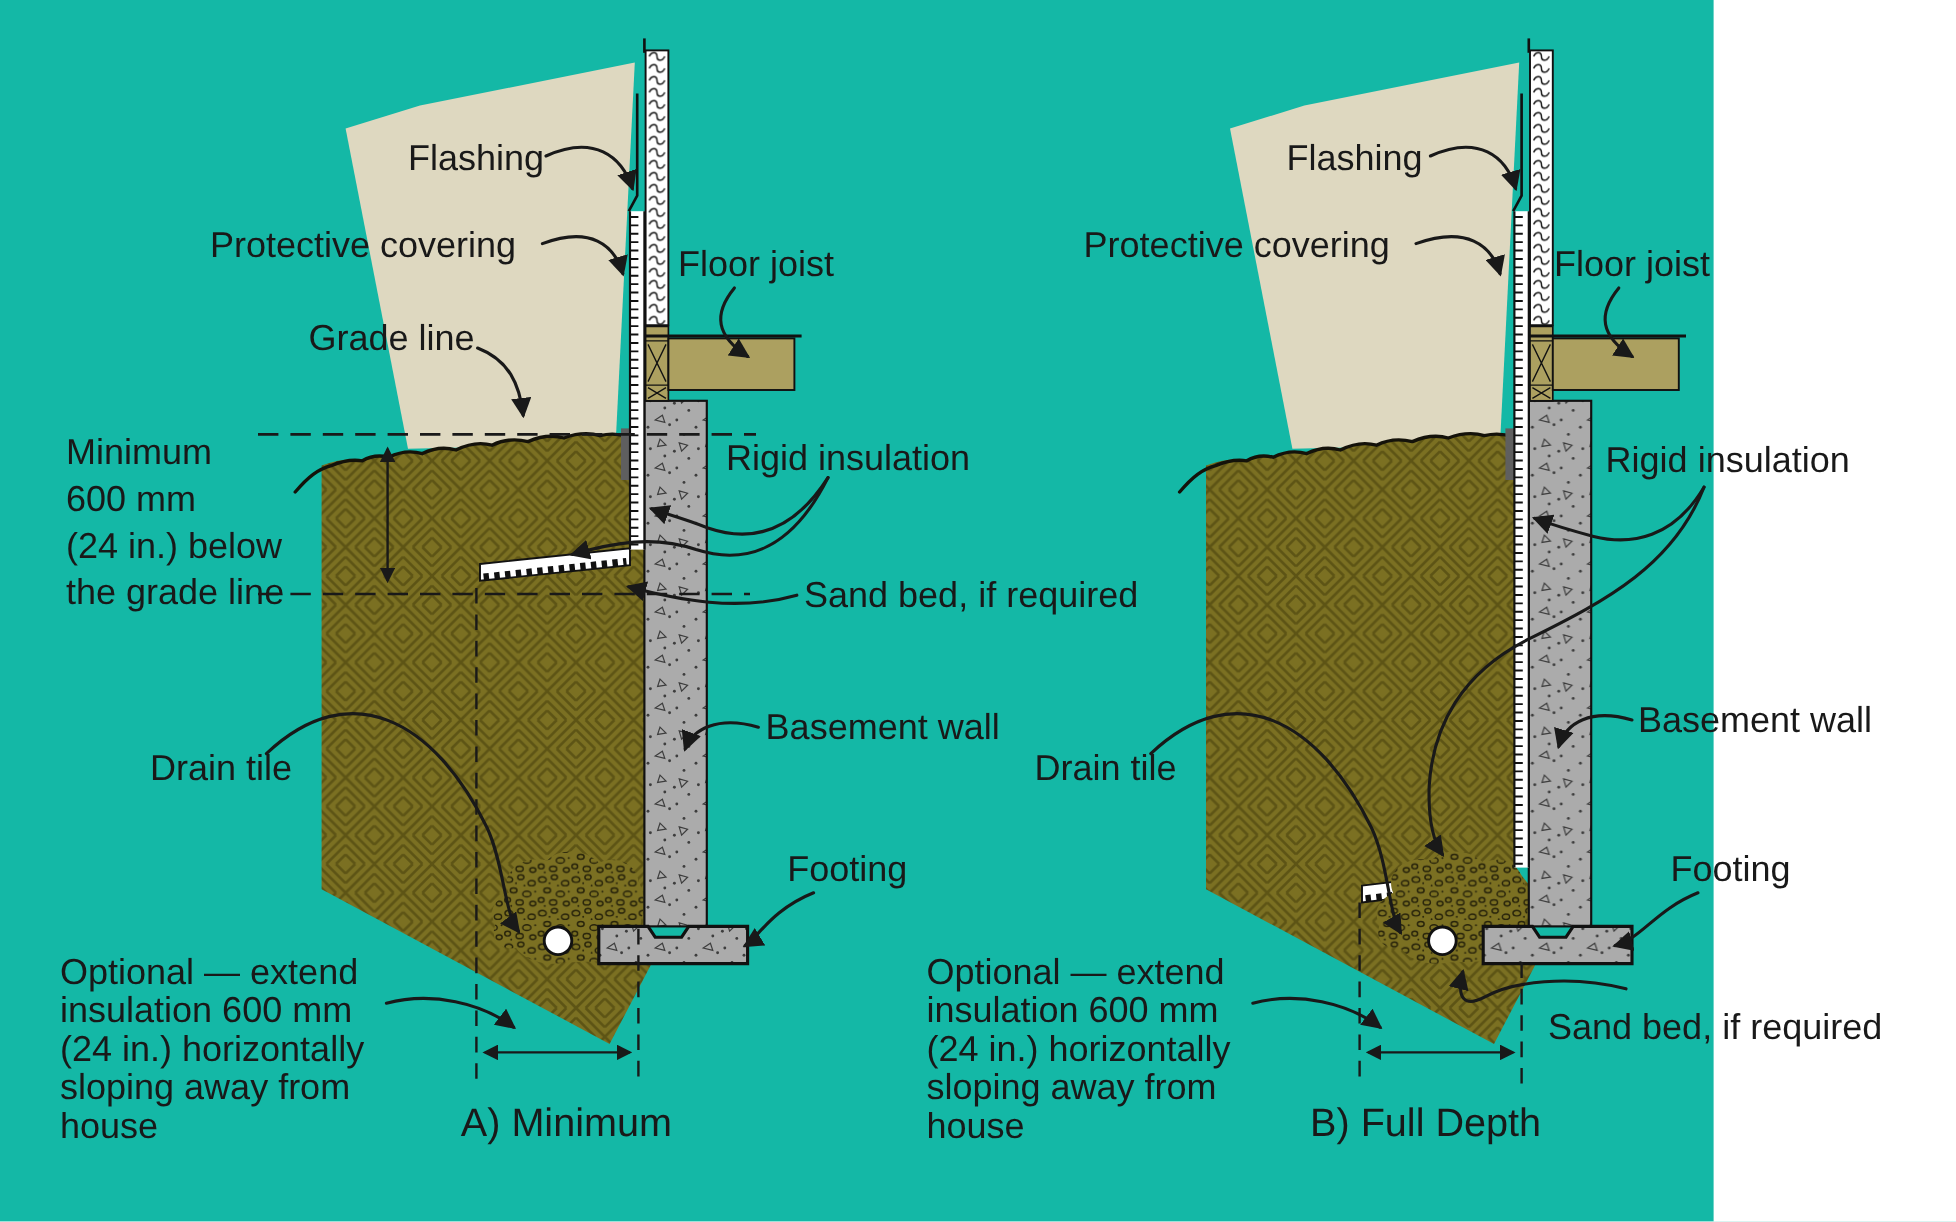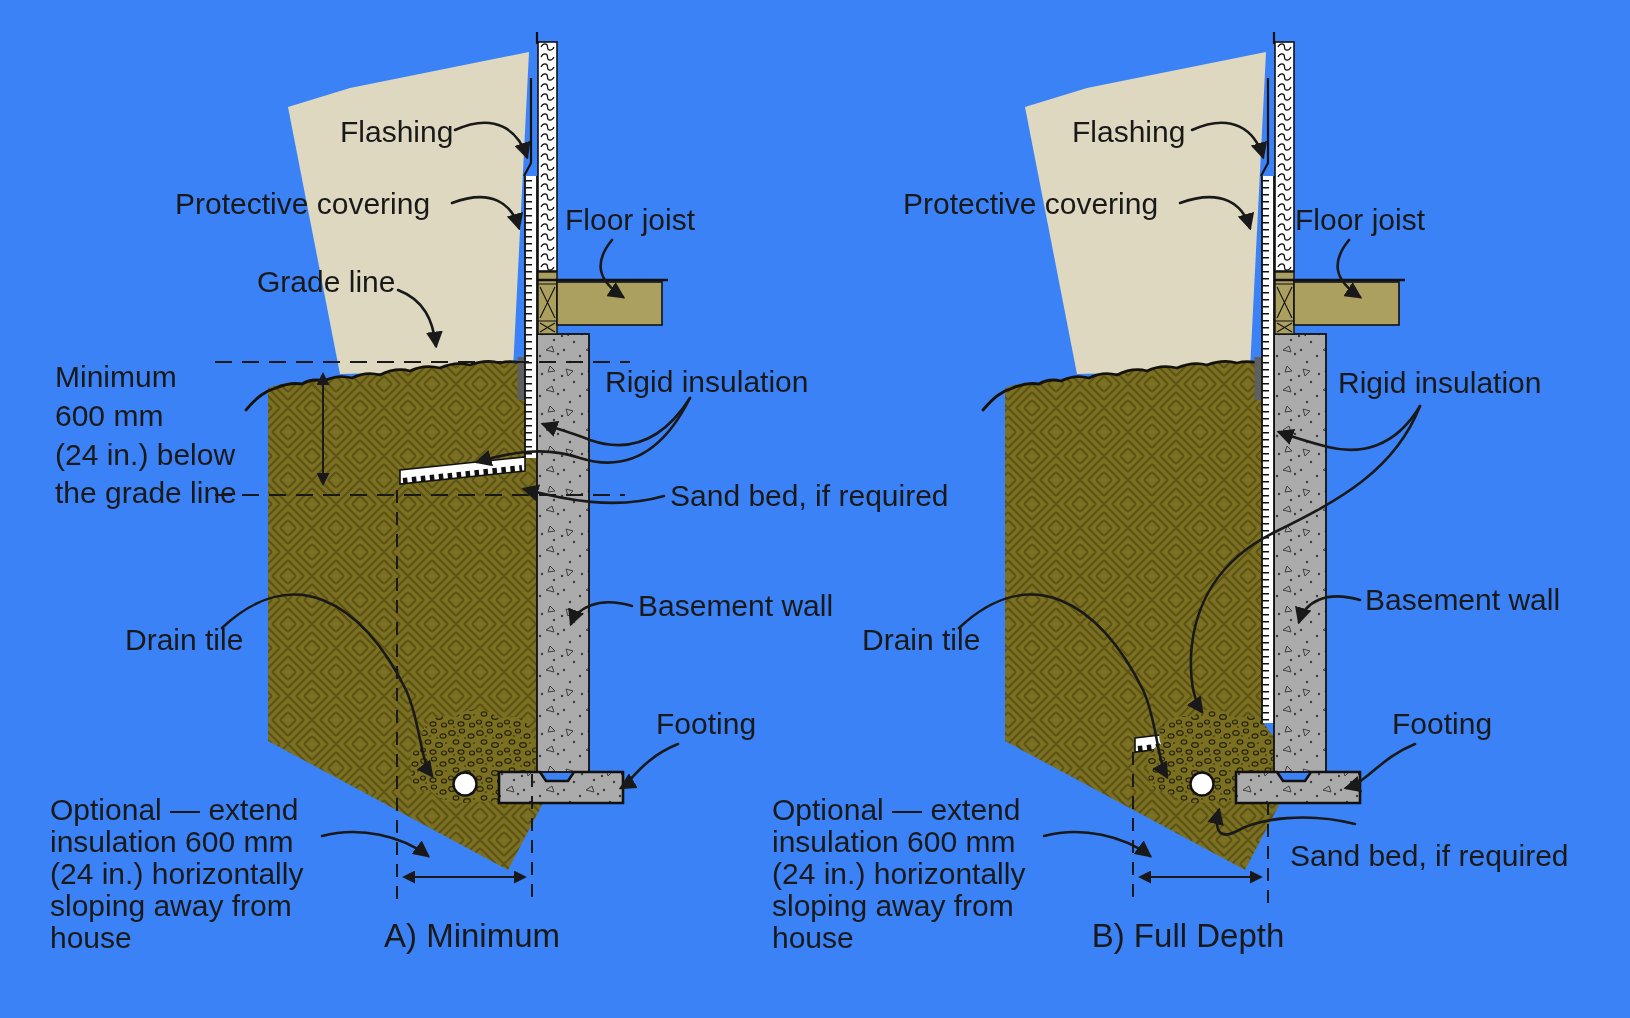--- a/index.html
+++ b/index.html
@@ -1,16 +1,16 @@
 <!DOCTYPE html>
 <html><head>
 <meta charset="utf-8">
 <style>
   html,body{margin:0;padding:0;background:#ffffff;}
-  .stage{width:1630px;height:1018px;position:relative;background:#3b82f6;}
+  .stage{width:1428px;height:1018px;position:relative;background:#14b8a6;}
   svg{display:block;}
   .lbl{font-family:"Liberation Sans",sans-serif;font-size:30px;fill:#191919;}
   .cap{font-family:"Liberation Sans",sans-serif;font-size:33px;fill:#191919;}
   .leader{fill:none;stroke:#191919;stroke-width:2.6;stroke-linecap:round;marker-end:url(#ah);}
   .dashH{fill:none;stroke:#191919;stroke-width:2.2;stroke-dasharray:17 10;}
   .dashV{fill:none;stroke:#191919;stroke-width:2;stroke-dasharray:13 9;}
   .dim{fill:none;stroke:#191919;stroke-width:2;marker-start:url(#ah);marker-end:url(#ah);}
   .surface{fill:none;stroke:#14120a;stroke-width:2.8;stroke-linecap:round;}
   .ticks{stroke:#111;stroke-width:7;stroke-dasharray:1.6 5.4;fill:none;}
   .teeth{stroke:#111;stroke-width:6;stroke-dasharray:4.5 4.5;fill:none;}

